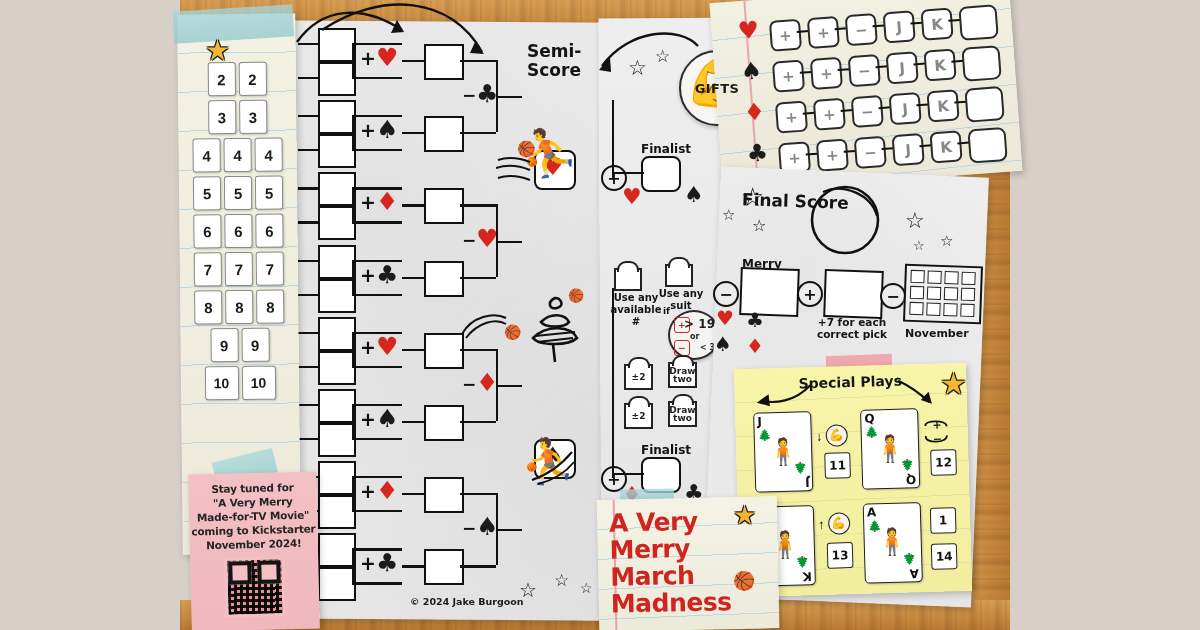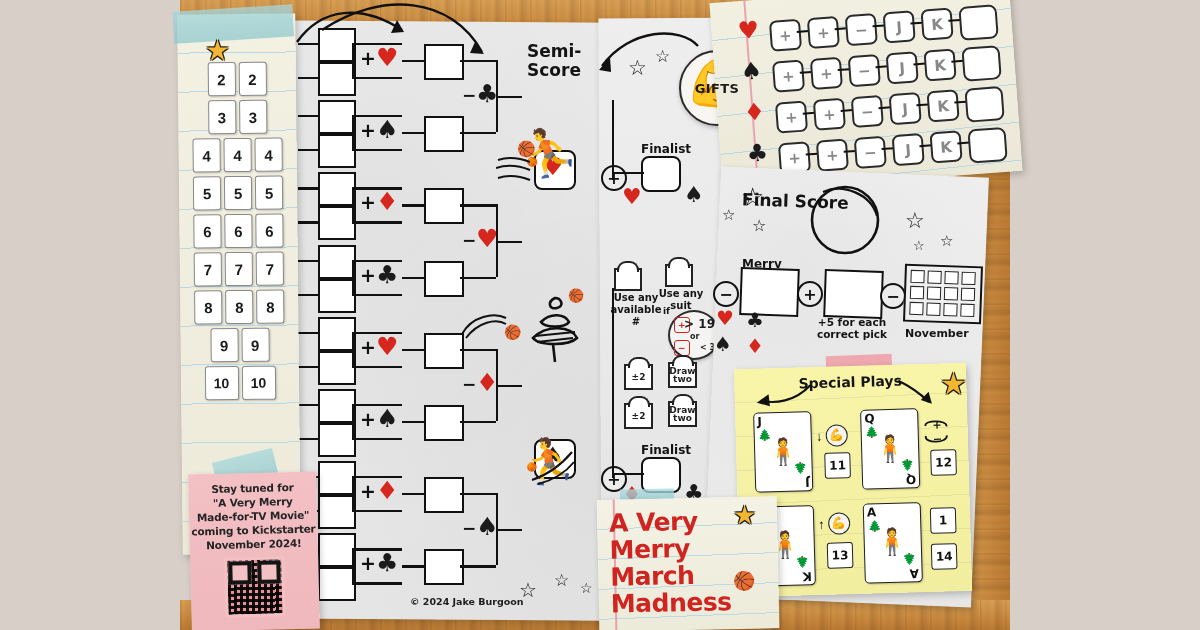--- a/index.html
+++ b/index.html
@@ -624,21 +624,21 @@
       <span>−</span>
     </div>
   <div class="scorebox" style="left:740px;top:268px;width:55px;height:44px;transform:rotate(2deg);"></div>
   <div class="opcirc" style="left:797px;top:281px;">
       <span>+</span>
     </div>
   <div class="scorebox" style="left:824px;top:270px;width:55px;height:44px;transform:rotate(2deg);"></div>
   <div class="opcirc" style="left:880px;top:283px;">
       <span>−</span>
     </div>
-  <div class="lbl" style="left:807px;top:316px;width:90px;text-align:center;font-size:10.5px;line-height:12px;">+5 for each correct pick</div>
+  <div class="lbl" style="left:807px;top:316px;width:90px;text-align:center;font-size:10.5px;line-height:12px;">+7 for each correct pick</div>
 
   <div class="penbox" style="left:904px;top:265px;width:74px;height:54px;transform:rotate(2deg);">
     <div id="pen-cells" style="position:absolute;left:4px;top:4px;width:66px;height:46px;">
         <div class="pencell" style="left: 0px; top: 0px; width: 12px; height: 11px;"></div>
         <div class="pencell" style="left: 17px; top: 0px; width: 12px; height: 11px;"></div>
         <div class="pencell" style="left: 34px; top: 0px; width: 12px; height: 11px;"></div>
         <div class="pencell" style="left: 51px; top: 0px; width: 12px; height: 11px;"></div>
         <div class="pencell" style="left: 0px; top: 16px; width: 12px; height: 11px;"></div>
         <div class="pencell" style="left: 17px; top: 16px; width: 12px; height: 11px;"></div>
         <div class="pencell" style="left: 34px; top: 16px; width: 12px; height: 11px;"></div>

